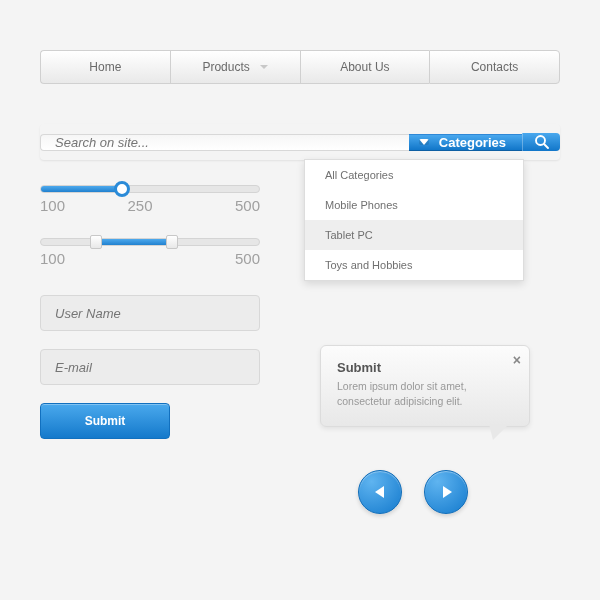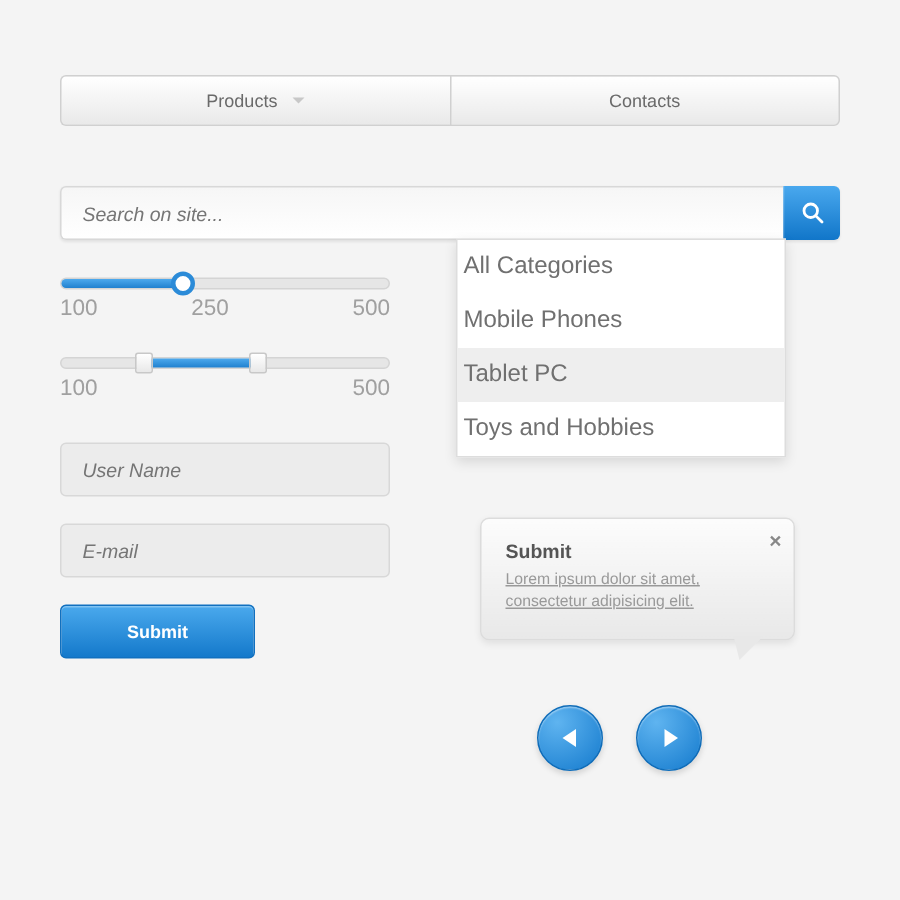--- a/index.html
+++ b/index.html
@@ -44,20 +44,21 @@
 }
 
 
 .searchbar {
   display: flex;
   height: 36px;
   border-radius: 4px;
   box-shadow: 0 1px 2px rgba(0,0,0,0.08);
   margin-bottom: 25px;
   position: relative;
+  align-items: center;
 }
 .search-input {
   flex: 1;
   border: 1px solid #d8d8d8;
   border-right: none;
   background: linear-gradient(#f6f6f6,#fff);
   padding: 0 14px;
   font-style: italic;
   color: #909090;
   font-size: 13px;
@@ -101,24 +102,24 @@
 .dropdown {
   position: absolute;
   left: 304px;
   top: 159px;
   width: 220px;
   background: #fff;
   border: 1px solid #ddd;
   box-shadow: 0 3px 8px rgba(0,0,0,0.12);
 }
 .dd-item {
-  padding: 9px 4px;
+  padding: 9px 20px;
   color: #707070;
   cursor: pointer;
-  font-size: 16px;
+  font-size: 11px;
 }
 .dd-item.sel { background: #eeeeee; }
 
 
 .sliders { width: 220px; margin-bottom: 28px; }
 .slider-wrap { margin-bottom: 24px; }
 .slider-track {
   height: 8px;
   background: #e6e6e6;
   border: 1px solid #d4d4d4;
@@ -199,21 +200,21 @@
 }
 .tooltip .close {
   position: absolute;
   right: 8px; top: 6px;
   font-size: 14px;
   color: #888;
   cursor: pointer;
   font-weight: bold;
 }
 .tooltip h4 { font-size: 13px; color: #555; margin-bottom: 4px; font-weight: bold;}
-.tooltip p { font-size: 10.5px; color: #999; line-height: 1.4; text-decoration: underline; }
+.tooltip p { font-size: 10.5px; color: #999; line-height: 1.4; }
 .tooltip .tail {
   position: absolute;
   right: 20px;
   bottom: -14px;
   width: 0; height: 0;
   border-left: 4px solid transparent;
   border-right: 16px solid transparent;
   border-top: 16px solid #e8e8e8;
 }
 
@@ -242,30 +243,40 @@
   border-bottom: 6px solid transparent;
 }
 .arrow-btn.left .play { border-right: 9px solid #fff; margin-left: -2px;}
 .arrow-btn.right .play { border-left: 9px solid #fff; margin-left: 2px;}
 </style>
 </head>
 <body>
 
 <div class="nav">
   <div class="nav-item">
+      <span>Home</span>
+    </div>
+  <div class="nav-item">
       <span>Products</span>
       <span class="dd"></span>
     </div>
   <div class="nav-item">
+      <span>About Us</span>
+    </div>
+  <div class="nav-item">
       <span>Contacts</span>
     </div>
 </div>
 
 <div class="searchbar">
   <input class="search-input" placeholder="Search on site..." style="">
+  <div class="cat-btn">
+    <span class="tri"></span>
+    <span>Categories</span>
+  </div>
   <div class="search-btn">
     <svg viewBox="0 0 24 24">
         <circle cx="10" cy="10" r="6" fill="none" stroke="#fff" stroke-width="2.5"></circle>
         <line x1="15" y1="15" x2="20" y2="20" stroke="#fff" stroke-width="2.5" stroke-linecap="round"></line>
       </svg>
   </div>
 </div>
 
 <div class="dropdown">
   <div class="dd-item">All Categories</div>

